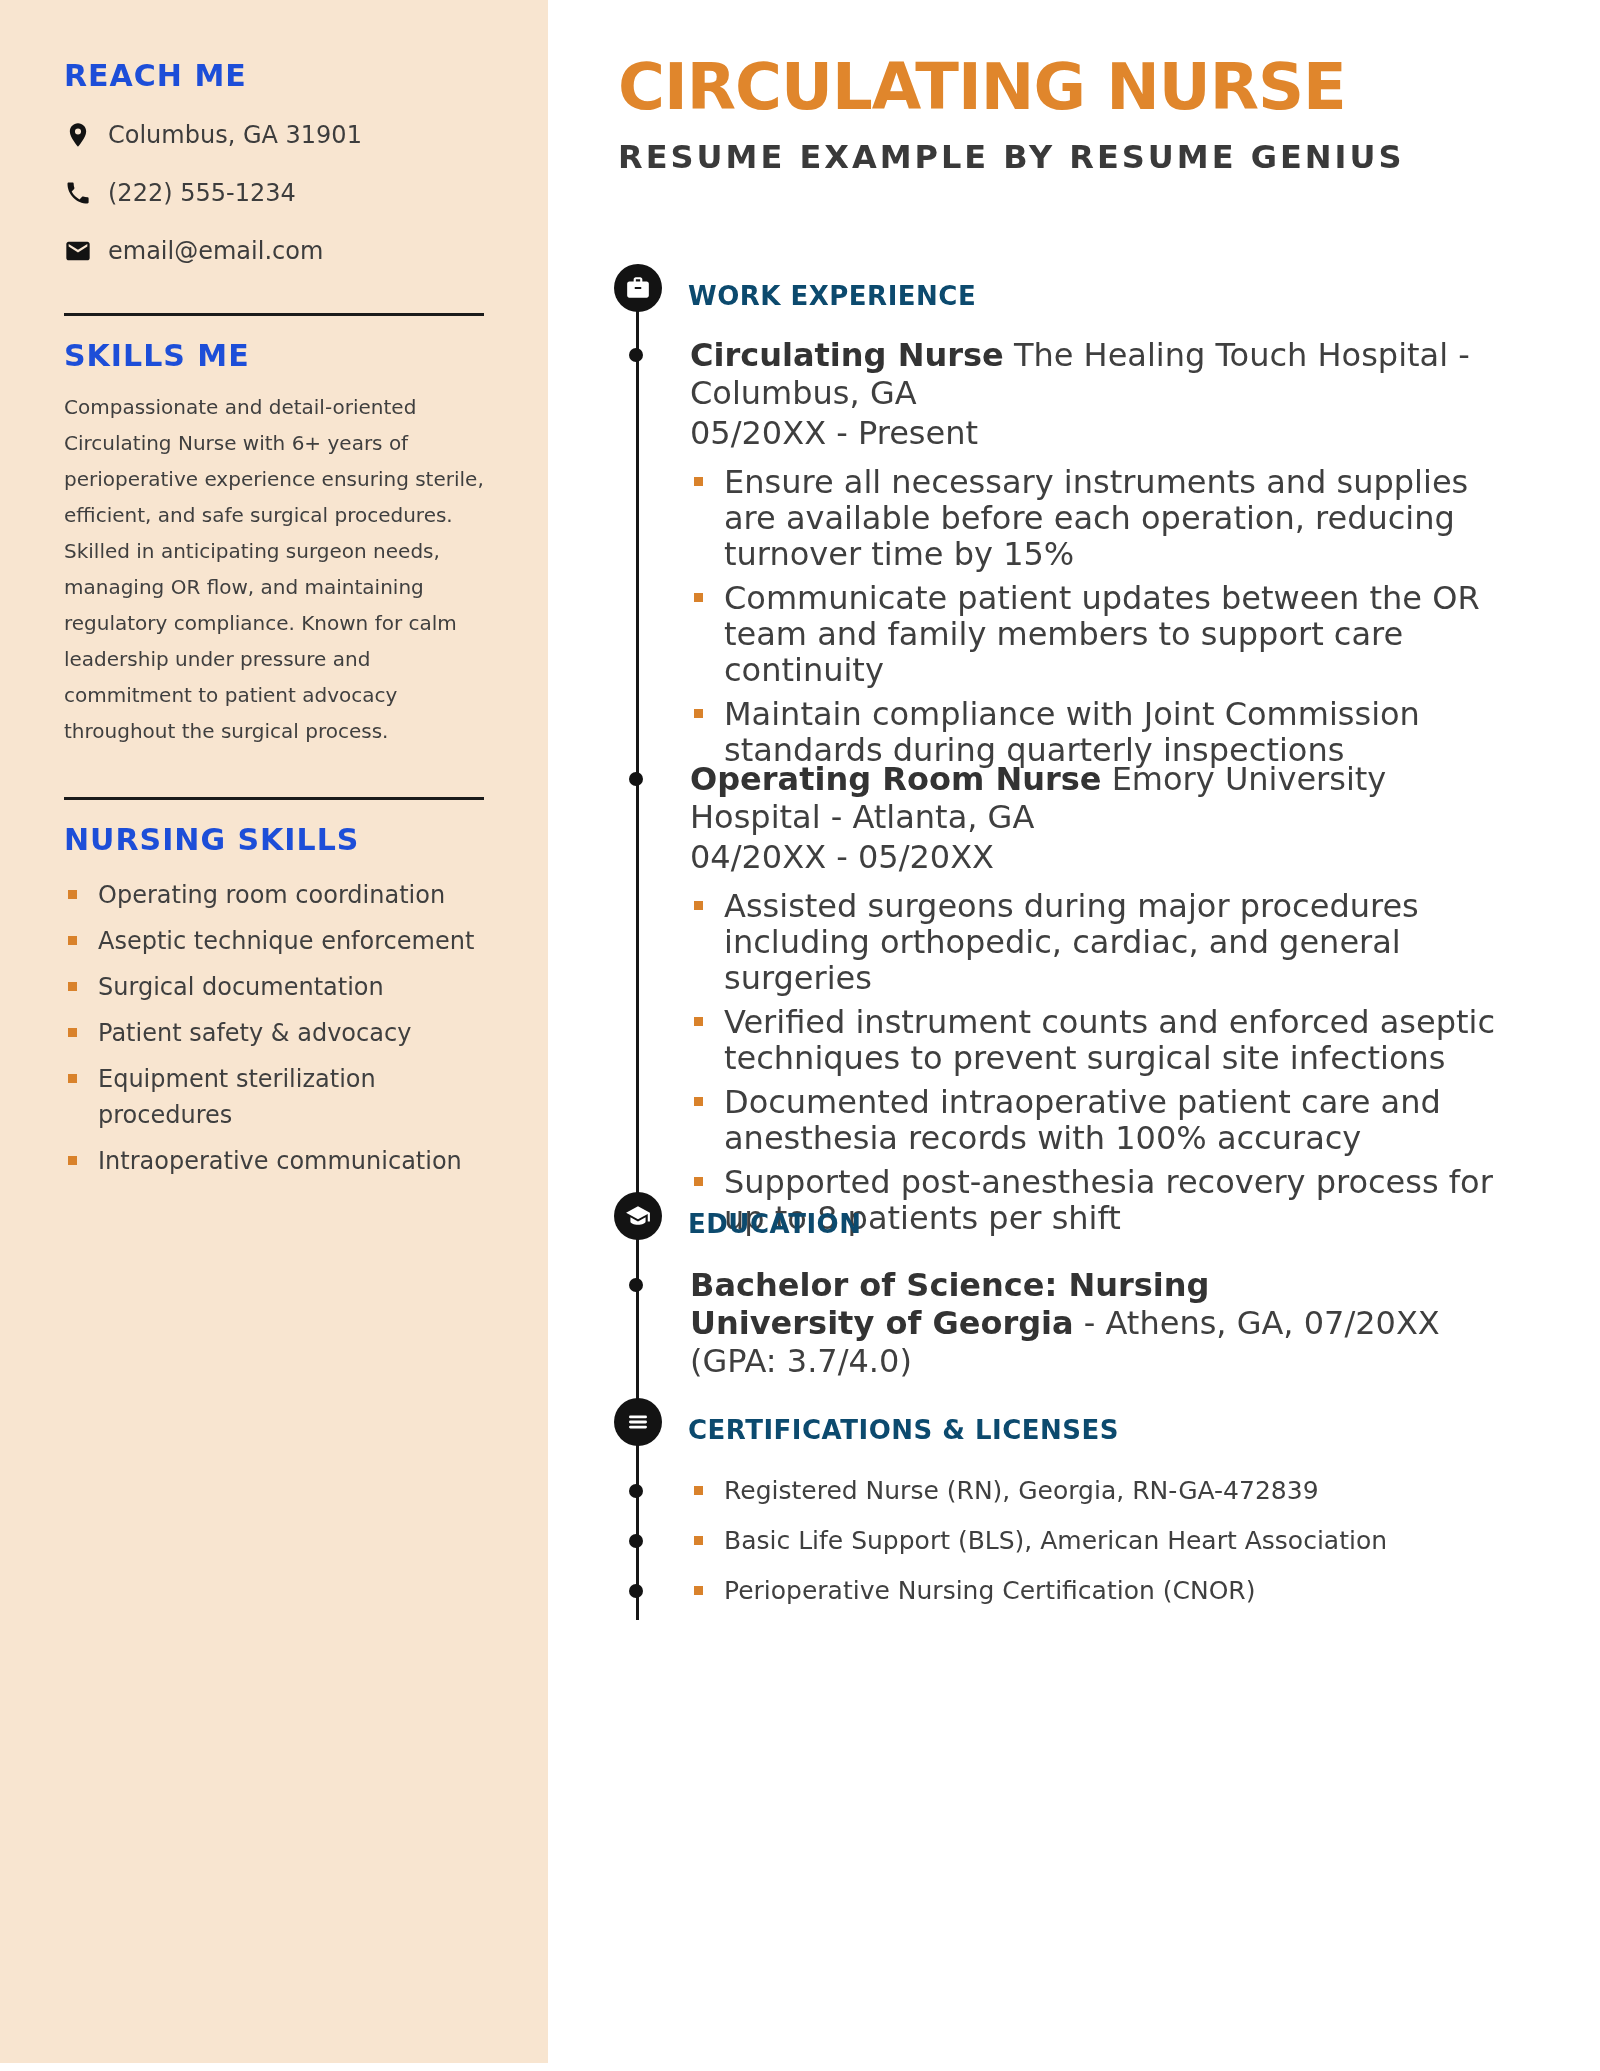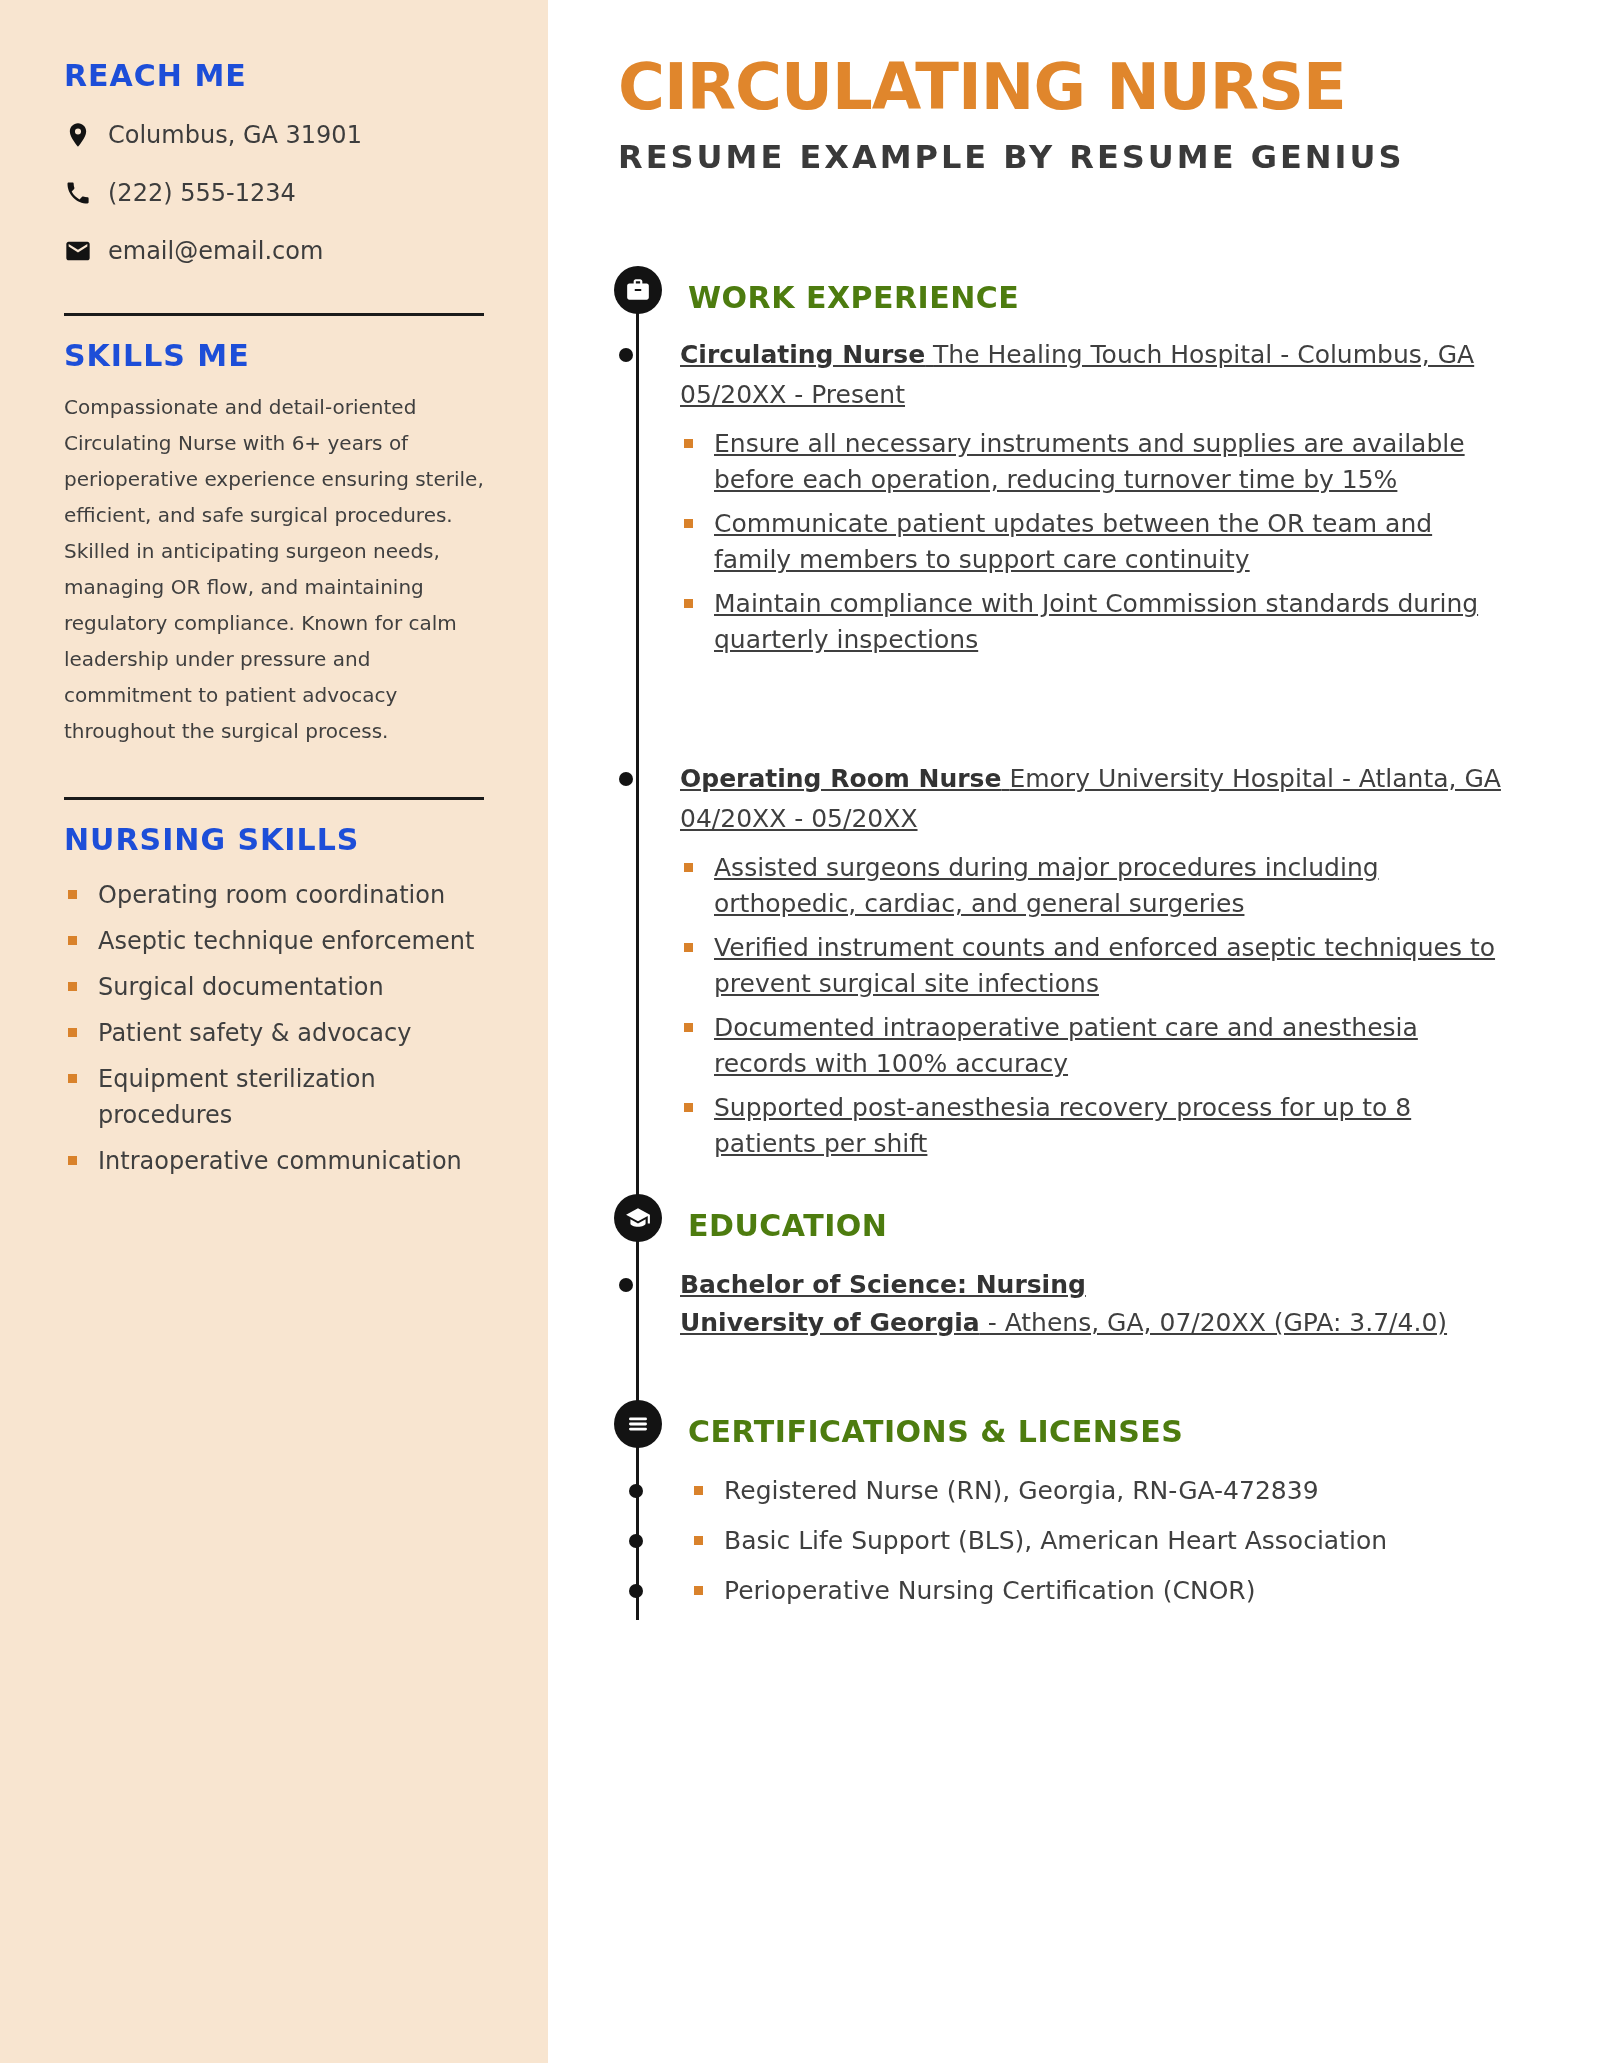--- a/index.html
+++ b/index.html
@@ -68,26 +68,26 @@
     position:absolute; left:66px;
     display:flex; align-items:center; gap:26px; z-index:1;
   }
   .icon-circle {
     width:48px; height:48px; border-radius:50%;
     background:#131313;
     display:flex; align-items:center; justify-content:center;
   }
   .icon-circle svg { width:26px; height:26px; fill:#ffffff; }
   .section-heading {
-    font-size:30px; font-weight:bold; color:#4d7c0f; letter-spacing:0.5px;margin-top:16px;
+    font-size:26px; font-weight:bold; color:#0c4a6e; letter-spacing:0.5px;margin-top:16px;
   }
 
   .entry {
-    position:absolute; left:132px; width:835px;
-    font-size:25px; color:#3f3f3f; z-index:1;text-decoration:underline;
+    position:absolute; left:142px; width:835px;
+    font-size:32px; color:#3f3f3f; z-index:1;
   }
   .entry::before {
     content:""; position:absolute; left:-61px; top:12px;
     width:14px; height:14px; border-radius:50%; background:#131313;
   }
   .entry-title-line { line-height:38px; }
   .b { font-weight:bold; color:#333333; }
   .entry-dates { line-height:38px; margin-top:2px; }
   .bullets { list-style:none; margin:12px 0 0 0; padding:0; }
   .bullets li {

